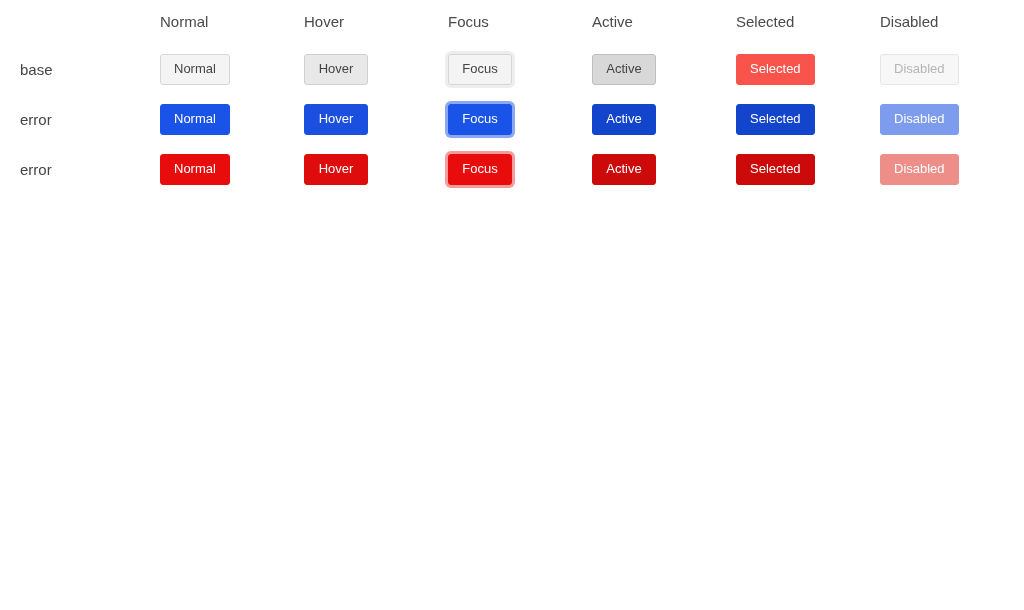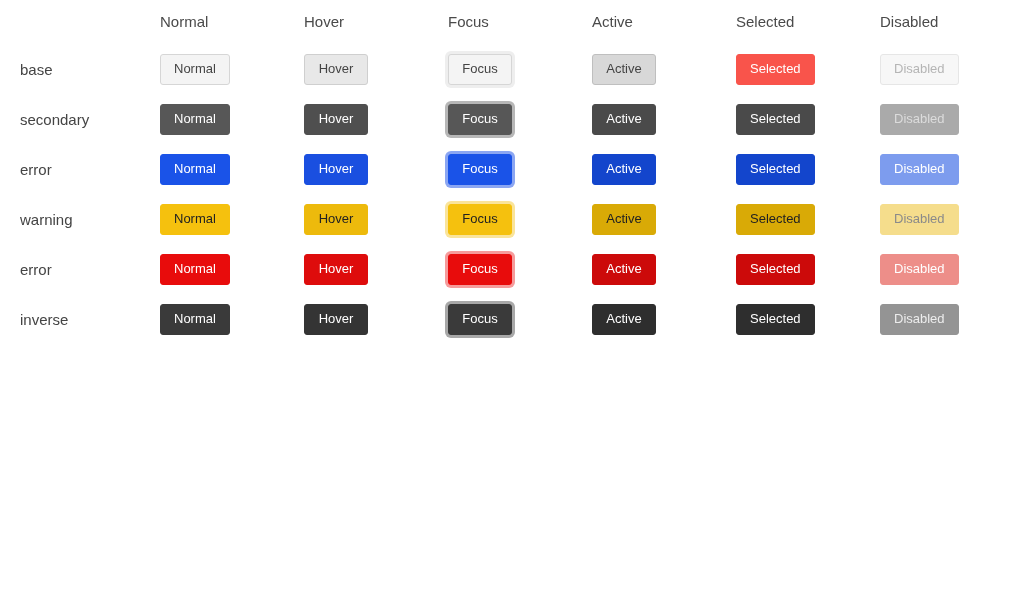--- a/index.html
+++ b/index.html
@@ -125,59 +125,32 @@
         <tr>
           <td class="row-label">base</td>
           <td class="cell"><button class="btn" style="background: rgb(244, 244, 244); color: rgb(68, 68, 68); border-color: rgb(214, 214, 214);">Normal</button></td>
           <td class="cell"><button class="btn" style="background: rgb(232, 232, 232); color: rgb(68, 68, 68); border-color: rgb(207, 207, 207);">Hover</button></td>
           <td class="cell"><button class="btn is-focus" style="background: rgb(244, 244, 244); color: rgb(68, 68, 68); border-color: rgb(214, 214, 214); --ring: #eeeeee;">Focus</button></td>
           <td class="cell"><button class="btn" style="background: rgb(216, 216, 216); color: rgb(68, 68, 68); border-color: rgb(191, 191, 191);">Active</button></td>
           <td class="cell"><button class="btn" style="background: rgb(249, 84, 75); color: rgb(255, 255, 255); border-color: rgb(249, 84, 75);">Selected</button></td>
           <td class="cell"><button class="btn is-disabled" disabled="" style="background: rgb(247, 247, 247); color: rgb(181, 181, 181); border-color: rgb(230, 230, 230);">Disabled</button></td>
         </tr>
         <tr>
-          <td class="row-label">secondary</td>
-          <td class="cell"><button class="btn" style="background: rgb(87, 87, 87); color: rgb(255, 255, 255); border-color: rgb(87, 87, 87);">Normal</button></td>
-          <td class="cell"><button class="btn" style="background: rgb(79, 79, 79); color: rgb(255, 255, 255); border-color: rgb(79, 79, 79);">Hover</button></td>
-          <td class="cell"><button class="btn is-focus" style="background: rgb(87, 87, 87); color: rgb(255, 255, 255); border-color: rgb(87, 87, 87); --ring: #b7b7b7;">Focus</button></td>
-          <td class="cell"><button class="btn" style="background: rgb(74, 74, 74); color: rgb(255, 255, 255); border-color: rgb(74, 74, 74);">Active</button></td>
-          <td class="cell"><button class="btn" style="background: rgb(74, 74, 74); color: rgb(255, 255, 255); border-color: rgb(74, 74, 74);">Selected</button></td>
-          <td class="cell"><button class="btn is-disabled" disabled="" style="background: rgb(170, 170, 170); color: rgb(220, 220, 220); border-color: rgb(170, 170, 170);">Disabled</button></td>
-        </tr>
-        <tr>
           <td class="row-label">error</td>
           <td class="cell"><button class="btn" style="background: rgb(26, 83, 232); color: rgb(255, 255, 255); border-color: rgb(26, 83, 232);">Normal</button></td>
           <td class="cell"><button class="btn" style="background: rgb(26, 79, 224); color: rgb(255, 255, 255); border-color: rgb(26, 79, 224);">Hover</button></td>
           <td class="cell"><button class="btn is-focus" style="background: rgb(26, 83, 232); color: rgb(255, 255, 255); border-color: rgb(26, 83, 232); --ring: #8ba6f2;">Focus</button></td>
           <td class="cell"><button class="btn" style="background: rgb(19, 69, 204); color: rgb(255, 255, 255); border-color: rgb(19, 69, 204);">Active</button></td>
           <td class="cell"><button class="btn" style="background: rgb(19, 69, 204); color: rgb(255, 255, 255); border-color: rgb(19, 69, 204);">Selected</button></td>
           <td class="cell"><button class="btn is-disabled" disabled="" style="background: rgb(125, 156, 238); color: rgb(255, 255, 255); border-color: rgb(125, 156, 238);">Disabled</button></td>
-        </tr>
-        <tr>
-          <td class="row-label">warning</td>
-          <td class="cell"><button class="btn" style="background: rgb(245, 193, 14); color: rgb(34, 34, 34); border-color: rgb(245, 193, 14);">Normal</button></td>
-          <td class="cell"><button class="btn" style="background: rgb(237, 186, 12); color: rgb(34, 34, 34); border-color: rgb(237, 186, 12);">Hover</button></td>
-          <td class="cell"><button class="btn is-focus" style="background: rgb(245, 193, 14); color: rgb(34, 34, 34); border-color: rgb(245, 193, 14); --ring: #fae49a;">Focus</button></td>
-          <td class="cell"><button class="btn" style="background: rgb(217, 170, 6); color: rgb(34, 34, 34); border-color: rgb(217, 170, 6);">Active</button></td>
-          <td class="cell"><button class="btn" style="background: rgb(217, 170, 6); color: rgb(34, 34, 34); border-color: rgb(217, 170, 6);">Selected</button></td>
-          <td class="cell"><button class="btn is-disabled" disabled="" style="background: rgb(245, 221, 140); color: rgb(138, 138, 138); border-color: rgb(245, 221, 140);">Disabled</button></td>
         </tr>
         <tr>
           <td class="row-label">error</td>
           <td class="cell"><button class="btn" style="background: rgb(232, 12, 12); color: rgb(255, 255, 255); border-color: rgb(232, 12, 12);">Normal</button></td>
           <td class="cell"><button class="btn" style="background: rgb(222, 12, 12); color: rgb(255, 255, 255); border-color: rgb(222, 12, 12);">Hover</button></td>
           <td class="cell"><button class="btn is-focus" style="background: rgb(232, 12, 12); color: rgb(255, 255, 255); border-color: rgb(232, 12, 12); --ring: #f69b9b;">Focus</button></td>
           <td class="cell"><button class="btn" style="background: rgb(204, 10, 10); color: rgb(255, 255, 255); border-color: rgb(204, 10, 10);">Active</button></td>
           <td class="cell"><button class="btn" style="background: rgb(204, 10, 10); color: rgb(255, 255, 255); border-color: rgb(204, 10, 10);">Selected</button></td>
           <td class="cell"><button class="btn is-disabled" disabled="" style="background: rgb(237, 142, 137); color: rgb(255, 255, 255); border-color: rgb(237, 142, 137);">Disabled</button></td>
         </tr>
-        <tr>
-          <td class="row-label">inverse</td>
-          <td class="cell"><button class="btn" style="background: rgb(58, 58, 58); color: rgb(255, 255, 255); border-color: rgb(58, 58, 58);">Normal</button></td>
-          <td class="cell"><button class="btn" style="background: rgb(52, 52, 52); color: rgb(255, 255, 255); border-color: rgb(52, 52, 52);">Hover</button></td>
-          <td class="cell"><button class="btn is-focus" style="background: rgb(58, 58, 58); color: rgb(255, 255, 255); border-color: rgb(58, 58, 58); --ring: #a8a8a8;">Focus</button></td>
-          <td class="cell"><button class="btn" style="background: rgb(46, 46, 46); color: rgb(255, 255, 255); border-color: rgb(46, 46, 46);">Active</button></td>
-          <td class="cell"><button class="btn" style="background: rgb(46, 46, 46); color: rgb(255, 255, 255); border-color: rgb(46, 46, 46);">Selected</button></td>
-          <td class="cell"><button class="btn is-disabled" disabled="" style="background: rgb(148, 148, 148); color: rgb(237, 237, 237); border-color: rgb(148, 148, 148);">Disabled</button></td>
-        </tr>
       </tbody>
   </table>
 </div>
 
 </body></html>

